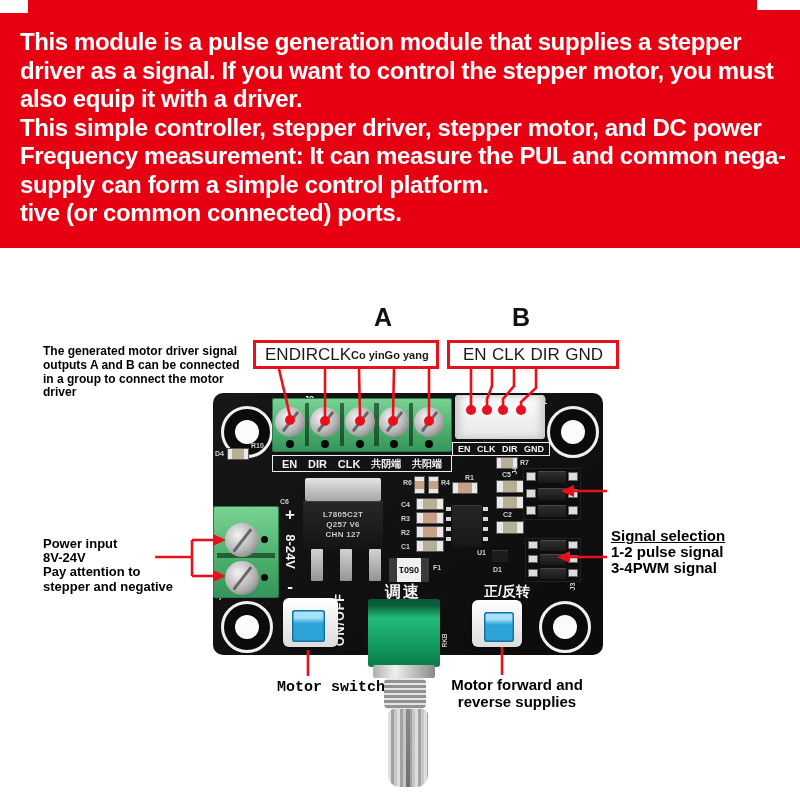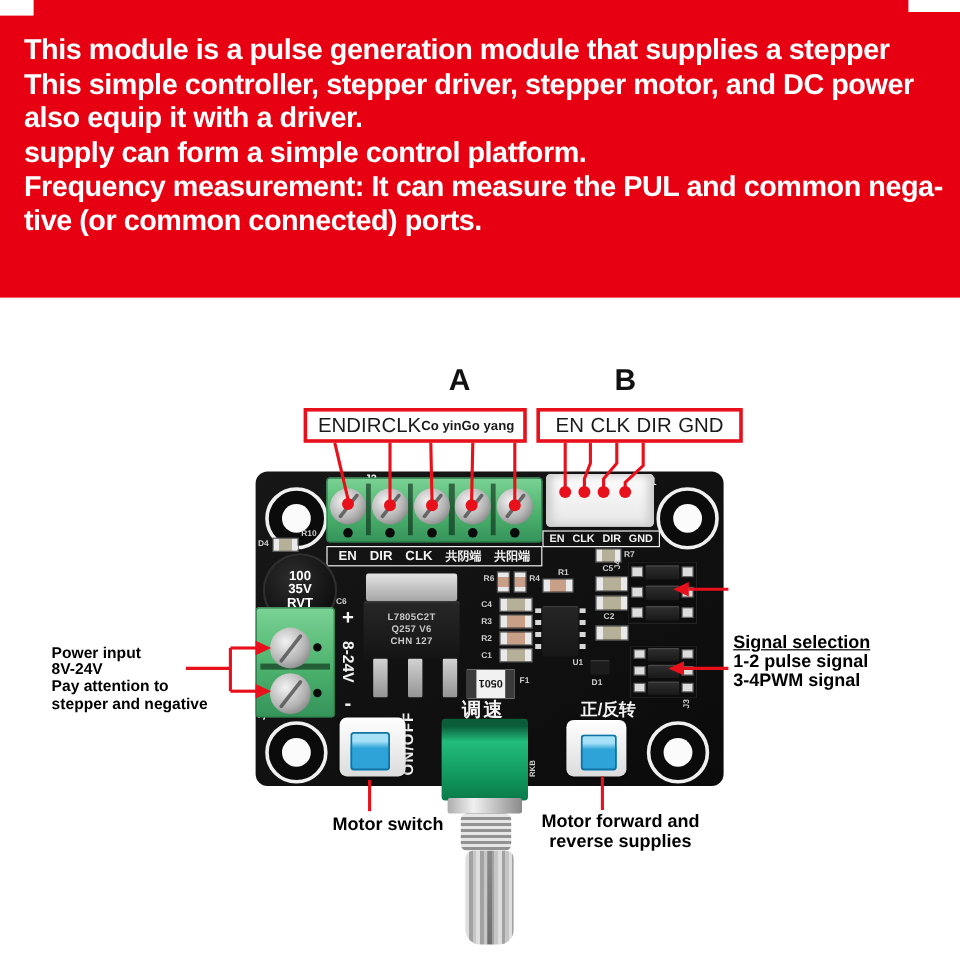--- a/index.html
+++ b/index.html
@@ -59,24 +59,25 @@
 </head>
 <body>
 
 <div class="stage">
 
   <div class="abs banner">
     <div class="abs notch" style="left:0;top:0;width:28px;height:13px;"></div>
     <div class="abs notch" style="left:757px;top:0;width:43px;height:10px;"></div>
     <div class="abs" style="left:20px;top:28px;">
       <div class="bline">This module is a pulse generation module that supplies a stepper</div>
+      <div class="bline">driver as a signal. If you want to control the stepper motor, you must</div>
+      <div class="bline">also equip it with a driver.</div>
       <div class="bline">This simple controller, stepper driver, stepper motor, and DC power</div>
-      <div class="bline">also equip it with a driver.</div>
+      <div class="bline">Frequency measurement: It can measure the PUL and common nega-</div>
       <div class="bline">supply can form a simple control platform.</div>
-      <div class="bline">Frequency measurement: It can measure the PUL and common nega-</div>
       <div class="bline">tive (or common connected) ports.</div>
     </div>
   </div>
 
   <div class="abs glabel" style="left:374px;top:303px;">A</div>
   <div class="abs glabel" style="left:512px;top:303px;">B</div>
 
   <div class="abs pinbox" style="left:253px;top:340px;width:186px;height:29px;padding:0 9px;">
     <span class="pin">EN</span>
     <span class="pin">DIR</span>
@@ -84,34 +85,40 @@
     <span class="pin small">Co yin</span>
     <span class="pin small">Go yang</span>
   </div>
   <div class="abs pinbox" style="left:447px;top:340px;width:172px;height:29px;padding:0 13px;">
     <span class="pin">EN</span>
     <span class="pin">CLK</span>
     <span class="pin">DIR</span>
     <span class="pin">GND</span>
   </div>
 
+  <div class="abs" style="left:43px;top:345px;">
+    <div class="ann" style="font-size:12px;line-height:13.8px;">The generated motor driver signal</div>
+    <div class="ann" style="font-size:12px;line-height:13.8px;">outputs A and B can be connected</div>
+    <div class="ann" style="font-size:12px;line-height:13.8px;">in a group to connect the motor</div>
+    <div class="ann" style="font-size:12px;line-height:13.8px;">driver</div>
+  </div>
   <div class="abs" style="left:43px;top:537px;">
     <div class="ann" style="font-size:13px;line-height:14.2px;">Power input</div>
     <div class="ann" style="font-size:13px;line-height:14.2px;">8V-24V</div>
     <div class="ann" style="font-size:13px;line-height:14.2px;">Pay attention to</div>
     <div class="ann" style="font-size:13px;line-height:14.2px;">stepper and negative</div>
   </div>
 
   <div class="abs" style="left:611px;top:528px;">
     <div class="ann" style="font-size:15px;line-height:16px;text-decoration:underline;">Signal selection</div>
     <div class="ann" style="font-size:15px;line-height:16px;">1-2 pulse signal</div>
     <div class="ann" style="font-size:15px;line-height:16px;">3-4PWM signal</div>
   </div>
 
-  <div class="abs ann" style="left:277px;top:679px;font-size:15px;">Motor switch</div>
+  <div class="abs ann" style="left:277px;top:679px;font-size:15px;font-family:Liberation Mono, monospace;">Motor switch</div>
   <div class="abs" style="left:443px;top:677px;width:148px;text-align:center;">
     <div class="ann" style="font-size:15px;line-height:16.5px;">Motor forward and</div>
     <div class="ann" style="font-size:15px;line-height:16.5px;">reverse supplies</div>
   </div>
 
   <div class="abs pcb" style="left:213px;top:393px;width:390px;height:262px;">
 
     <div class="abs hole" style="left:8px;top:13px;width:52px;height:52px;">
         <div class="abs hole-center" style="left:11px;top:11px;width:24px;height:24px;"></div>
       </div>
@@ -168,25 +175,20 @@
       <span class="silk" style="font-size:9px;">EN</span>
       <span class="silk" style="font-size:9px;">CLK</span>
       <span class="silk" style="font-size:9px;">DIR</span>
       <span class="silk" style="font-size:9px;">GND</span>
     </div>
 
     <div class="abs ref" style="left:2px;top:57px;">D4</div>
     <div class="abs cpill" style="left:15px;top:56px;width:20px;height:10px;"></div>
     <div class="abs ref" style="left:38px;top:49px;">R10</div>
 
-    <div class="abs cap" style="left:8px;top:70px;width:58px;height:58px;">
-      <div class="capline">100</div>
-      <div class="capline">35V</div>
-      <div class="capline">RVT</div>
-    </div>
     <div class="abs ref" style="left:67px;top:105px;">C6</div>
 
     <div class="abs regtab" style="left:92px;top:85px;width:76px;height:23px;"></div>
     <div class="abs regbody" style="left:90px;top:108px;width:80px;height:48px;">
       <div class="regline">L7805C2T</div>
       <div class="regline">Q257 V6</div>
       <div class="regline">CHN 127</div>
     </div>
     <div class="abs leg" style="left:98px;top:156px;width:12px;height:32px;"></div>
     <div class="abs leg" style="left:127px;top:156px;width:12px;height:32px;"></div>

